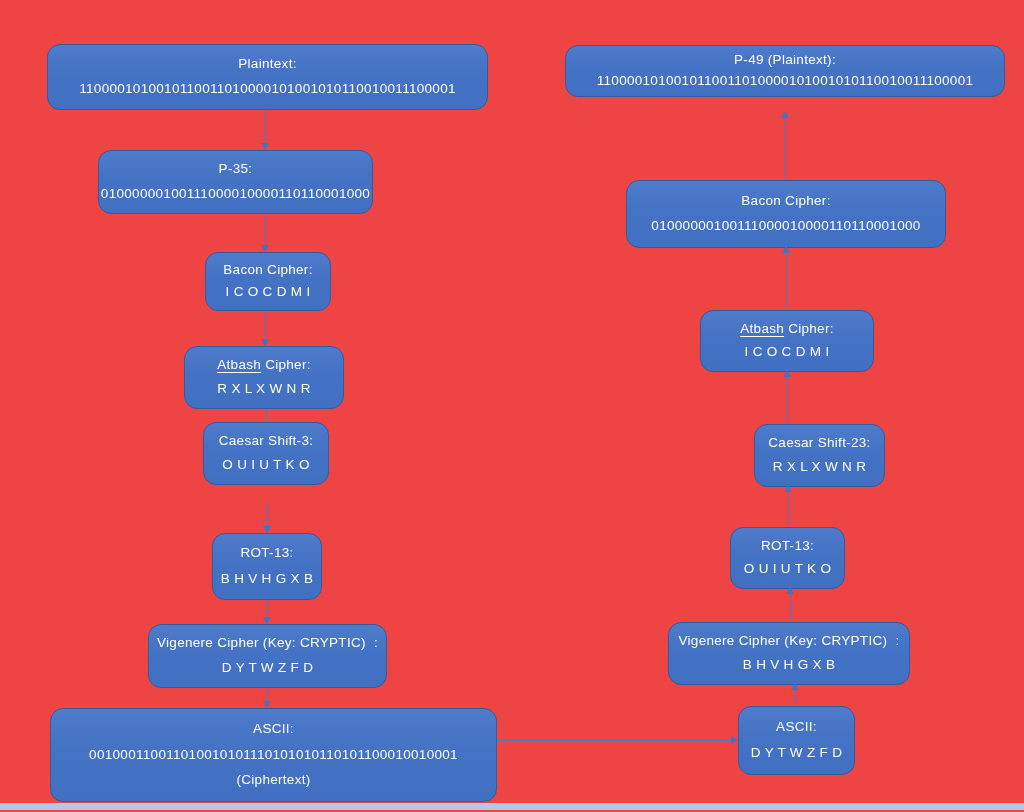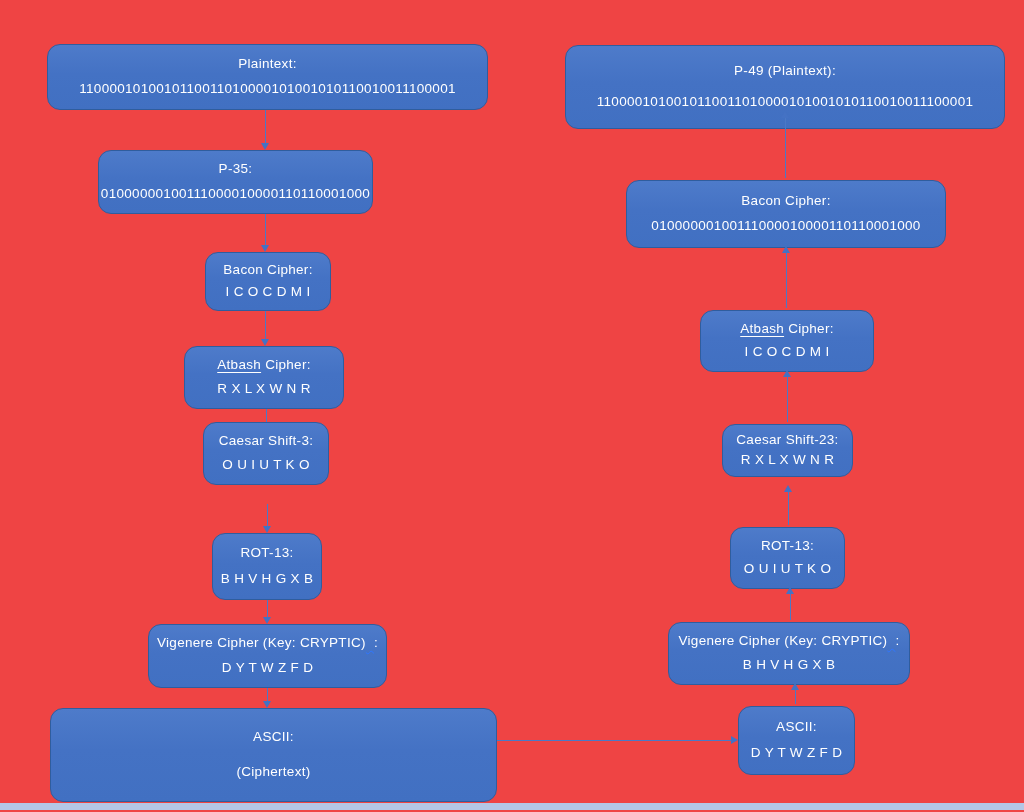--- a/index.html
+++ b/index.html
@@ -88,44 +88,45 @@
   <div class="arr-down" style="left:267px;top:600px;height:22px;"></div>
 
   <div class="node" style="left:148px;top:624px;width:239px;height:64px;">
     <div class="node-title"><span>Vigenere Cipher (Key: CRYPTIC)</span><span class="squiggle-blue">&nbsp;&nbsp;</span><span>:</span></div>
     <div class="node-value">D Y T W Z F D</div>
   </div>
   <div class="arr-down" style="left:267px;top:688px;height:18px;"></div>
 
   <div class="node" style="left:50px;top:708px;width:447px;height:94px;">
     <div class="node-title">ASCII:</div>
+    <div class="node-value">001000110011010010101110101010110101100010010001</div>
     <div class="node-sub">(Ciphertext)</div>
   </div>
 
   <div class="arr-right" style="left:497px;top:740px;width:239px;"></div>
 
-  <div class="node" style="left:565px;top:45px;width:440px;height:84px;text-align:center;">
+  <div class="node" style="left:565px;top:45px;width:440px;height:52px;text-align:center;">
     <div class="node-title">P-49 (Plaintext):</div>
     <div class="node-value">1100001010010110011010000101001010110010011100001</div>
   </div>
   <div class="arr-up" style="left:785px;top:113px;height:65px;"></div>
 
   <div class="node" style="left:626px;top:180px;width:320px;height:68px;">
     <div class="node-title">Bacon Cipher:</div>
     <div class="node-value">01000000100111000010000110110001000</div>
   </div>
   <div class="arr-up" style="left:786px;top:248px;height:60px;"></div>
 
   <div class="node" style="left:700px;top:310px;width:174px;height:62px;">
     <div class="node-title"><span class="squiggle-red">Atbash</span><span> Cipher:</span></div>
     <div class="node-value">I C O C D M I</div>
   </div>
   <div class="arr-up" style="left:787px;top:372px;height:50px;"></div>
 
-  <div class="node" style="left:722px;top:424px;width:131px;height:53px;">
+  <div class="node" style="left:754px;top:424px;width:131px;height:63px;">
     <div class="node-title">Caesar Shift-23:</div>
     <div class="node-value">R X L X W N R</div>
   </div>
   <div class="arr-up" style="left:788px;top:487px;height:38px;"></div>
 
   <div class="node" style="left:730px;top:527px;width:115px;height:62px;">
     <div class="node-title">ROT-13:</div>
     <div class="node-value">O U I U T K O</div>
   </div>
   <div class="arr-up" style="left:790px;top:589px;height:31px;"></div>

